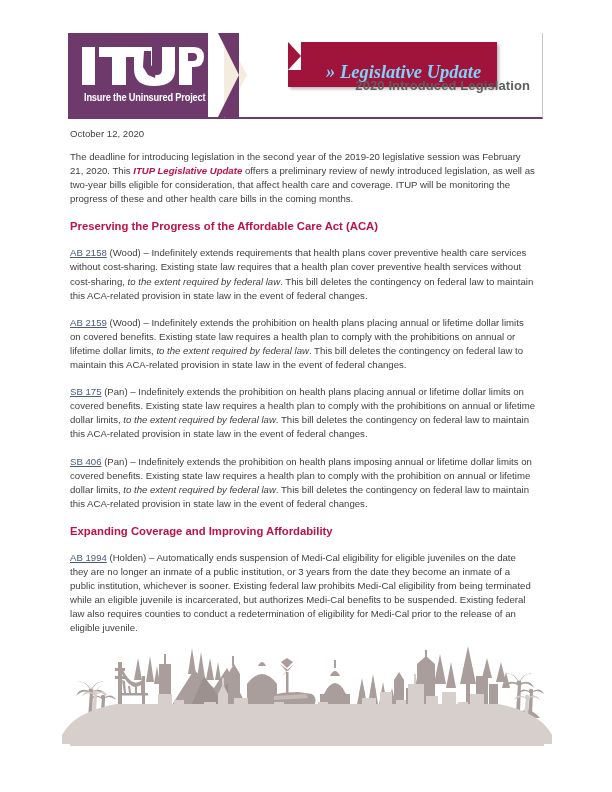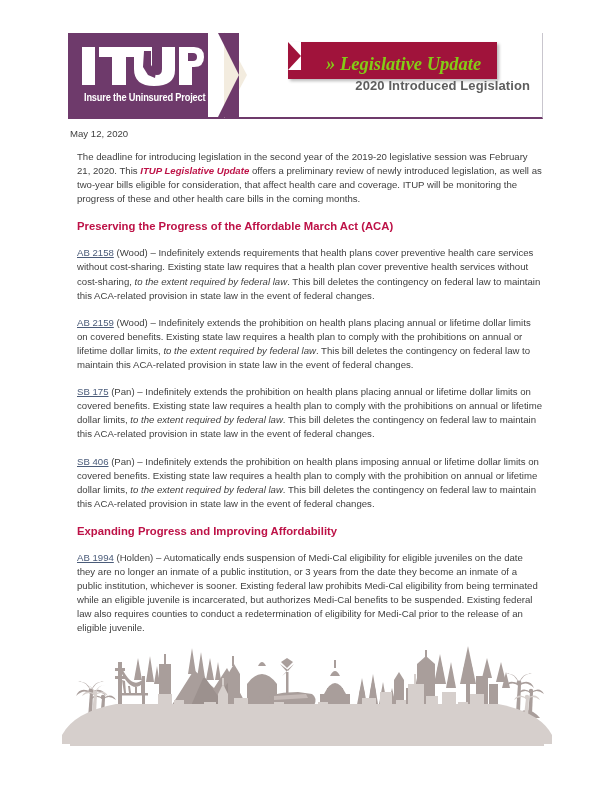--- a/index.html
+++ b/index.html
@@ -96,22 +96,22 @@
     left: 220px;
     top: 9px;
     height: 29px;
   }
   .ribbon {
     position: relative;
     display: inline-block;
     background: #a0133b;
     height: 29px;
     line-height: 29px;
-    padding: 8px 16px 0 38px;
-    color: #84cc16;
+    padding: 16px 16px 0 38px;
+    color: #7dd3fc;
     font-family: "Liberation Serif", serif;
     font-style: italic;
     font-weight: bold;
     font-size: 18.5px;
     box-shadow: 2px 2px 3px rgba(0,0,0,0.28);
     white-space: nowrap;
   }
   .ribbon::before {
     content: "";
     position: absolute;
@@ -138,21 +138,21 @@
   
   .doc-date {
     position: absolute;
     left: 70px;
     top: 128px;
     font-size: 9.6px;
     color: #3f3f3f;
   }
   .content {
     position: absolute;
-    left: 77px;
+    left: 70px;
     top: 150px;
     width: 466px;
   }
   p.para {
     margin: 0 0 13px 0;
     font-size: 9.6px;
     line-height: 14.1px;
     color: #3f3f3f;
     text-align: left;
   }
@@ -215,37 +215,37 @@
     <div class="logo-chevron-mask"></div>
   </div>
 
   <div class="ribbon-wrap">
     <span class="ribbon"><span>»</span> <span>Legislative Update</span></span>
   </div>
 
   <div class="header-subtitle">2020 Introduced Legislation</div>
 </div>
 
-<div class="doc-date">May 12, 2020</div>
+<div class="doc-date">October 12, 2020</div>
 
 <div class="content">
 
   <p class="para"><span>The deadline for introducing legislation in the second year of the 2019-20 legislative session was February 21, 2020. This </span><span class="em-pink">ITUP Legislative Update</span><span> offers a preliminary review of newly introduced legislation, as well as two-year bills eligible for consideration, that affect health care and coverage. ITUP will be monitoring the progress of these and other health care bills in the coming months.</span></p>
 
-  <h2 class="section">Preserving the Progress of the Affordable March Act (ACA)</h2>
+  <h2 class="section">Preserving the Progress of the Affordable Care Act (ACA)</h2>
 
   <p class="para"><span class="billlink">AB 2158</span><span> (Wood) – </span><span>Indefinitely extends requirements that health plans cover preventive health care services without cost-sharing. Existing state law requires that a health plan cover preventive health services without cost-sharing, </span><em class="it">to the extent required by federal law</em><span>. This bill deletes the contingency on federal law to maintain this ACA-related provision in state law in the event of federal changes.</span></p>
 
   <p class="para"><span class="billlink">AB 2159</span><span> (Wood) – </span><span>Indefinitely extends the prohibition on health plans placing annual or lifetime dollar limits on covered benefits. Existing state law requires a health plan to comply with the prohibitions on annual or lifetime dollar limits, </span><em class="it">to the extent required by federal law</em><span>. This bill deletes the contingency on federal law to maintain this ACA-related provision in state law in the event of federal changes.</span></p>
 
   <p class="para"><span class="billlink">SB 175</span><span> (Pan) – </span><span>Indefinitely extends the prohibition on health plans placing annual or lifetime dollar limits on covered benefits. Existing state law requires a health plan to comply with the prohibitions on annual or lifetime dollar limits, </span><em class="it">to the extent required by federal law</em><span>. This bill deletes the contingency on federal law to maintain this ACA-related provision in state law in the event of federal changes.</span></p>
 
   <p class="para"><span class="billlink">SB 406</span><span> (Pan) – </span><span>Indefinitely extends the prohibition on health plans imposing annual or lifetime dollar limits on covered benefits. Existing state law requires a health plan to comply with the prohibition on annual or lifetime dollar limits, </span><em class="it">to the extent required by federal law</em><span>. This bill deletes the contingency on federal law to maintain this ACA-related provision in state law in the event of federal changes.</span></p>
 
-  <h2 class="section">Expanding Progress and Improving Affordability</h2>
+  <h2 class="section">Expanding Coverage and Improving Affordability</h2>
 
   <p class="para"><span class="billlink">AB 1994</span><span> (Holden) – </span><span>Automatically ends suspension of Medi-Cal eligibility for eligible juveniles on the date they are no longer an inmate of a public institution, or 3 years from the date they become an inmate of a public institution, whichever is sooner. Existing federal law prohibits Medi-Cal eligibility from being terminated while an eligible juvenile is incarcerated, but authorizes Medi-Cal benefits to be suspended. Existing federal law also requires counties to conduct a redetermination of eligibility for Medi-Cal prior to the release of an eligible juvenile.</span><em class="it"></em><span></span></p>
 
 </div>
 
 <div class="footer-art">
   <svg viewBox="0 0 490 115" preserveAspectRatio="none" aria-hidden="true">
     <defs>
       <clipPath id="groundclip">
         <path d="M0 98 Q10 74 52 66 L440 66 Q480 74 490 98 L490 108 L0 108 Z"></path>

